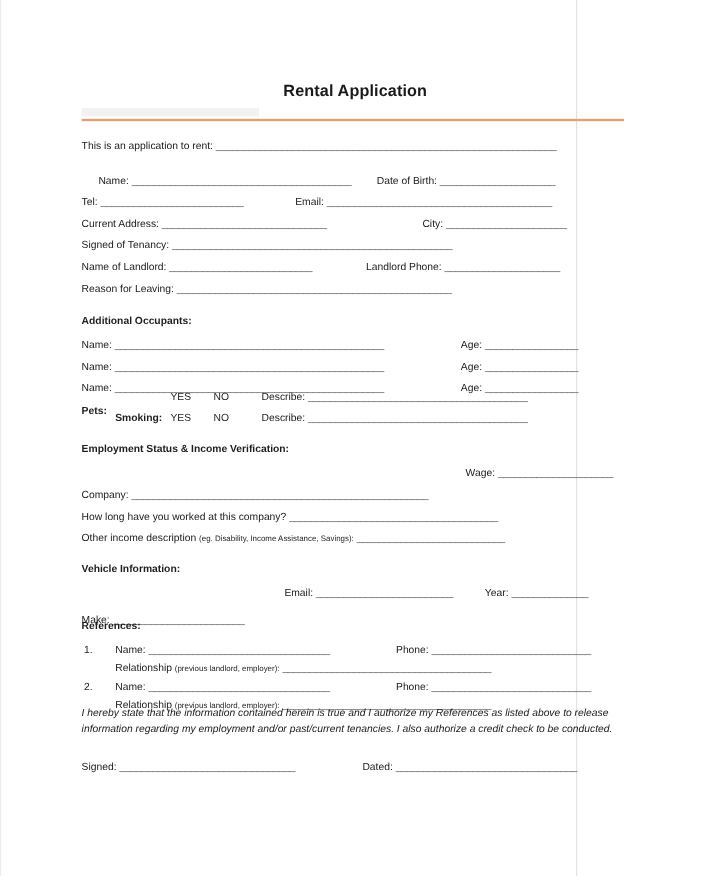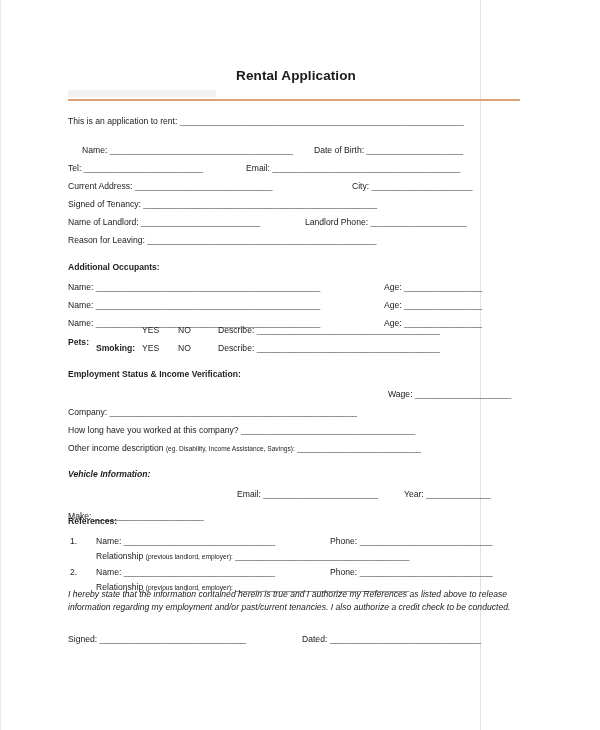--- a/index.html
+++ b/index.html
@@ -177,21 +177,21 @@
       <span class="lbl">How long have you worked at this company?</span>
       <span class="u">______________________________________</span>
     </div>
 
     <div class="row" style="left:68px;top:443px;">
       <span class="lbl">Other income description</span>
       <span class="sm">(eg. Disability, Income Assistance, Savings):</span>
       <span class="u">___________________________</span>
     </div>
 
-    <div class="row b" style="left:68px;top:469px;font-style:italic;">Vehicle Information:</div>
+    <div class="row b" style="left:68px;top:469px;">Vehicle Information:</div>
 
     <div class="row" style="left:68px;top:511px;">
       <span class="lbl">Make:</span>
       <span class="u">________________________</span>
     </div>
     <div class="row" style="left:237px;top:489px;">
       <span class="lbl">Email:</span>
       <span class="u">_________________________</span>
     </div>
     <div class="row" style="left:404px;top:489px;">

